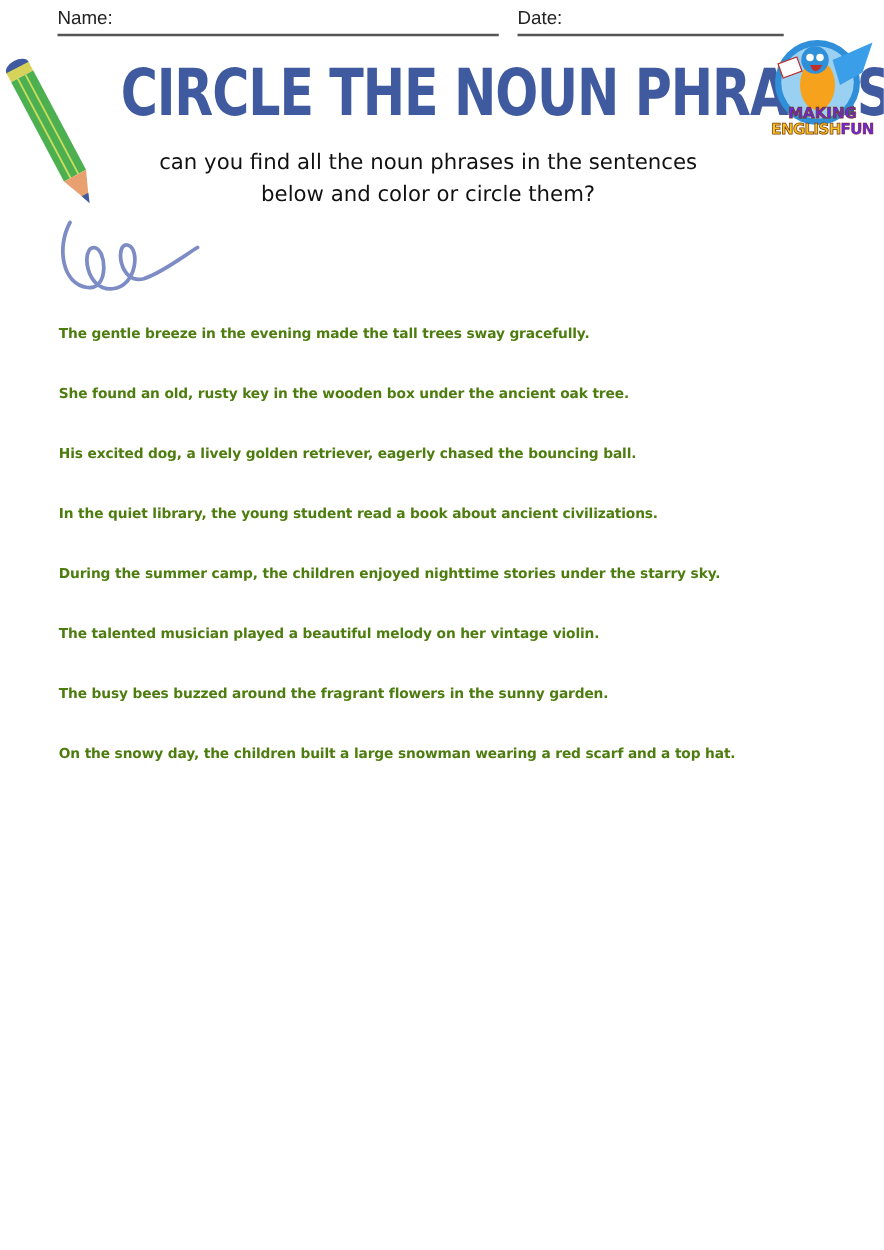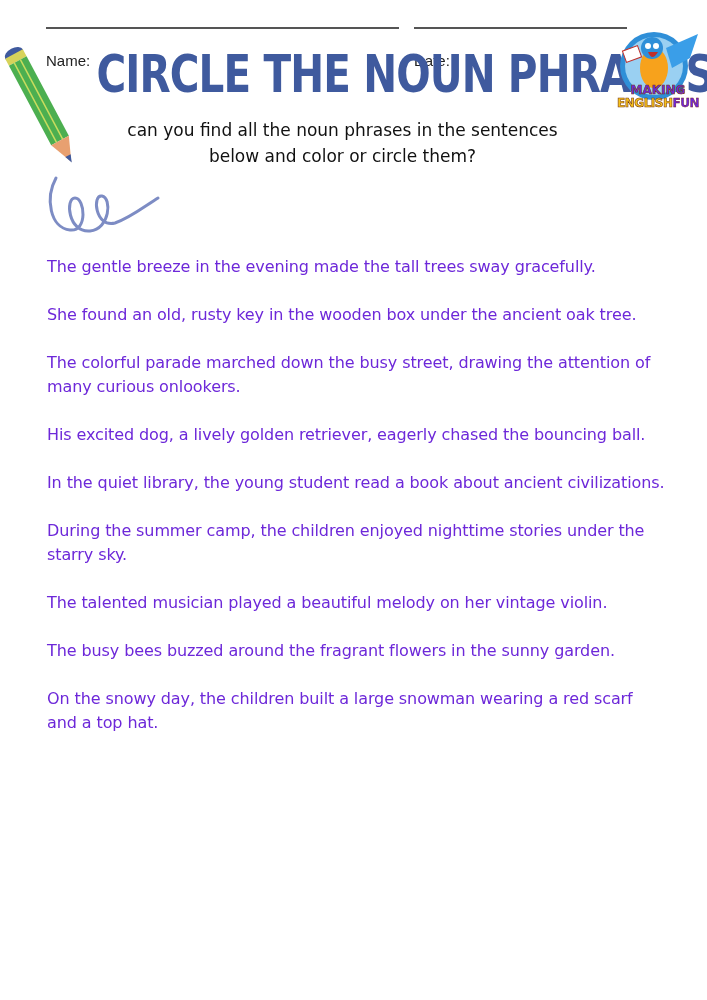--- a/index.html
+++ b/index.html
@@ -1,42 +1,42 @@
 <!DOCTYPE html>
 <html><head>
   <meta charset="utf-8">
   <style>
     html, body { margin: 0; padding: 0; background: #ffffff; }
     body { width: 707px; height: 1000px; position: relative; overflow: hidden;
            font-family: "DejaVu Sans", sans-serif; color: #111111; }
 
     .header-field { position: absolute; top: 6px; font-family: "Liberation Sans", sans-serif;
                     font-size: 15px; color: #222; }
-    .header-field .label { position: absolute; left: 0; top: 0; margin-top: 46px; }
+    .header-field .label { position: absolute; left: 0; top: 0; }
     .header-field .line { position: absolute; left: 0; bottom: 0; height: 2px; background: #555; }
     #name-field { left: 46px; width: 353px; height: 23px; }
     #name-field .line { width: 353px; }
     #date-field { left: 414px; width: 213px; height: 23px; }
     #date-field .line { width: 213px; }
 
     .title { position: absolute; left: 70px; top: 44px; width: 530px; text-align: center;
              font-family: "DejaVu Sans", sans-serif; font-weight: bold; font-size: 45px;
              color: #3f5a9e; letter-spacing: -1px; transform: scaleY(1.15) scaleX(0.9);
              transform-origin: center top; white-space: nowrap; }
 
     .subtitle { position: absolute; left: 80px; top: 117px; width: 525px; text-align: center;
                 font-family: "DejaVu Sans", sans-serif; font-weight: normal; font-size: 17px;
                 line-height: 26px; color: #111; }
 
     .pencil { position: absolute; left: 0; top: 38px; }
     .logo { position: absolute; left: 606px; top: 28px; width: 100px; height: 90px; }
 
     .sentences { position: absolute; left: 47px; top: 255px; width: 620px; }
-    .sentence { font-family: "DejaVu Sans", sans-serif; font-weight: normal; font-size: 16px;
-                line-height: 24px; margin: 0 0 24px 0; color: #6d28d9; letter-spacing: -0.1px; }
+    .sentence { font-family: "DejaVu Sans", sans-serif; font-weight: bold; font-size: 11px;
+                line-height: 24px; margin: 0 0 24px 0; color: #4d7c0f; letter-spacing: -0.1px; }
   </style>
 </head>
 <body>
 
 <div id="name-field" class="header-field">
   <span class="label">Name:</span>
   <div class="line"></div>
 </div>
 <div id="date-field" class="header-field">
   <span class="label">Date:</span>
@@ -84,20 +84,19 @@
     <div style="color:#6d28d9; font-size:12px; -webkit-text-stroke:0.6px #7a3a10;">MAKING</div>
     <div style="font-size:12px; letter-spacing:-0.5px;">
       <span style="color:#f7c31c; -webkit-text-stroke:0.6px #7a3a10;">ENGLISH</span><span style="color:#6d28d9; -webkit-text-stroke:0.4px #7a1a10;">FUN</span>
     </div>
   </div>
 </div>
 
 <div class="sentences">
   <p class="sentence">The gentle breeze in the evening made the tall trees sway gracefully.</p>
   <p class="sentence">She found an old, rusty key in the wooden box under the ancient oak tree.</p>
-  <p class="sentence">The colorful parade marched down the busy street, drawing the attention of many curious onlookers.</p>
   <p class="sentence">His excited dog, a lively golden retriever, eagerly chased the bouncing ball.</p>
   <p class="sentence">In the quiet library, the young student read a book about ancient civilizations.</p>
   <p class="sentence">During the summer camp, the children enjoyed nighttime stories under the starry sky.</p>
   <p class="sentence">The talented musician played a beautiful melody on her vintage violin.</p>
   <p class="sentence">The busy bees buzzed around the fragrant flowers in the sunny garden.</p>
   <p class="sentence">On the snowy day, the children built a large snowman wearing a red scarf and a top hat.</p>
 </div>
 
 </body></html>

